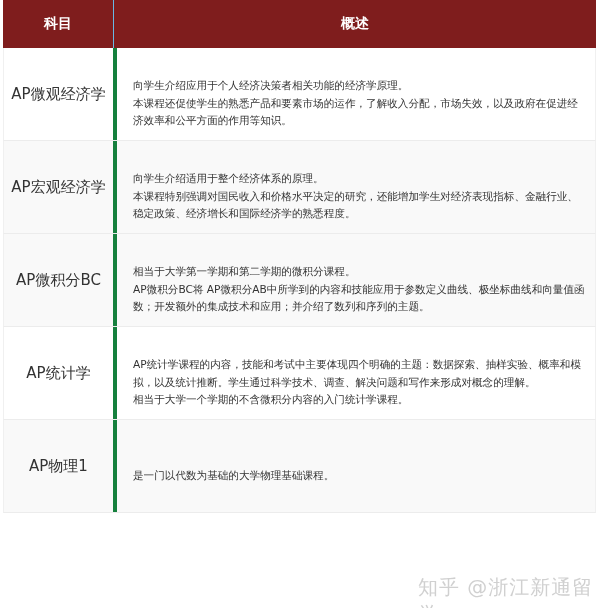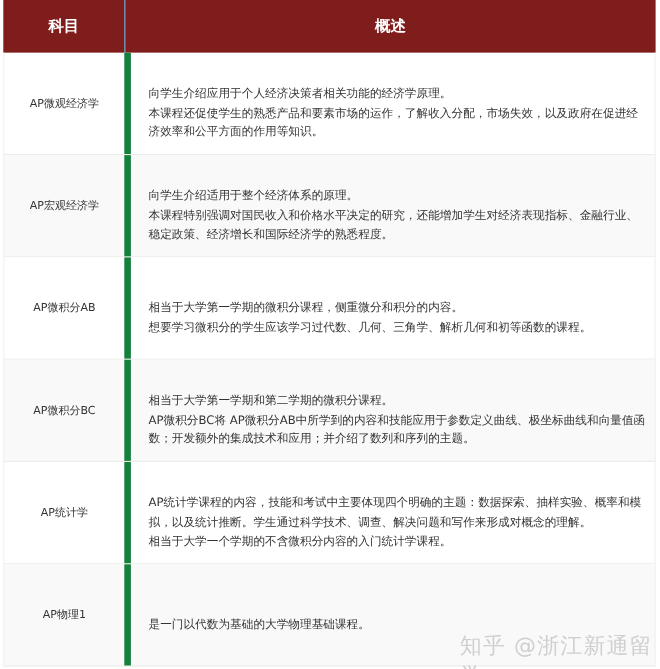--- a/index.html
+++ b/index.html
@@ -48,23 +48,23 @@
       border-left: 1px solid #f0f0f0;
       border-right: 1px solid #f0f0f0;
     }
     .row.odd { background: #ffffff; }
     .row.even { background: #f9f9f9; }
     .row .c1 {
       width: 109px;
       display: flex;
       align-items: center;
       justify-content: center;
-      font-size: 10px;
+      font-size: 15px;
       color: #333;
-      border-right: 6px solid #15803d;
+      border-right: 4px solid #15803d;
       text-align: center;
     }
     .row .c2 {
       flex: 1;
       display: flex;
       flex-direction: column;
       justify-content: center;
       padding: 0 8px 0 16px;
       font-size: 10.6px;
       line-height: 17.5px;
@@ -100,27 +100,20 @@
   </div>
 
   <div class="row even">
     <div class="c1">AP宏观经济学</div>
     <div class="c2">
       <span>向学生介绍适用于整个经济体系的原理。</span>
       <span>本课程特别强调对国民收入和价格水平决定的研究，还能增加学生对经济表现指标、金融行业、稳定政策、经济增长和国际经济学的熟悉程度。</span>
     </div>
   </div>
 
-  <div class="row odd">
-    <div class="c1">AP微积分AB</div>
-    <div class="c2">
-      <span>相当于大学第一学期的微积分课程，侧重微分和积分的内容。</span>
-      <span>想要学习微积分的学生应该学习过代数、几何、三角学、解析几何和初等函数的课程。</span>
-    </div>
-  </div>
 
   <div class="row even">
     <div class="c1">AP微积分BC</div>
     <div class="c2">
       <span>相当于大学第一学期和第二学期的微积分课程。</span>
       <span>AP微积分BC将 AP微积分AB中所学到的内容和技能应用于参数定义曲线、极坐标曲线和向量值函数；开发额外的集成技术和应用；并介绍了数列和序列的主题。</span>
     </div>
   </div>
 
   <div class="row odd">

